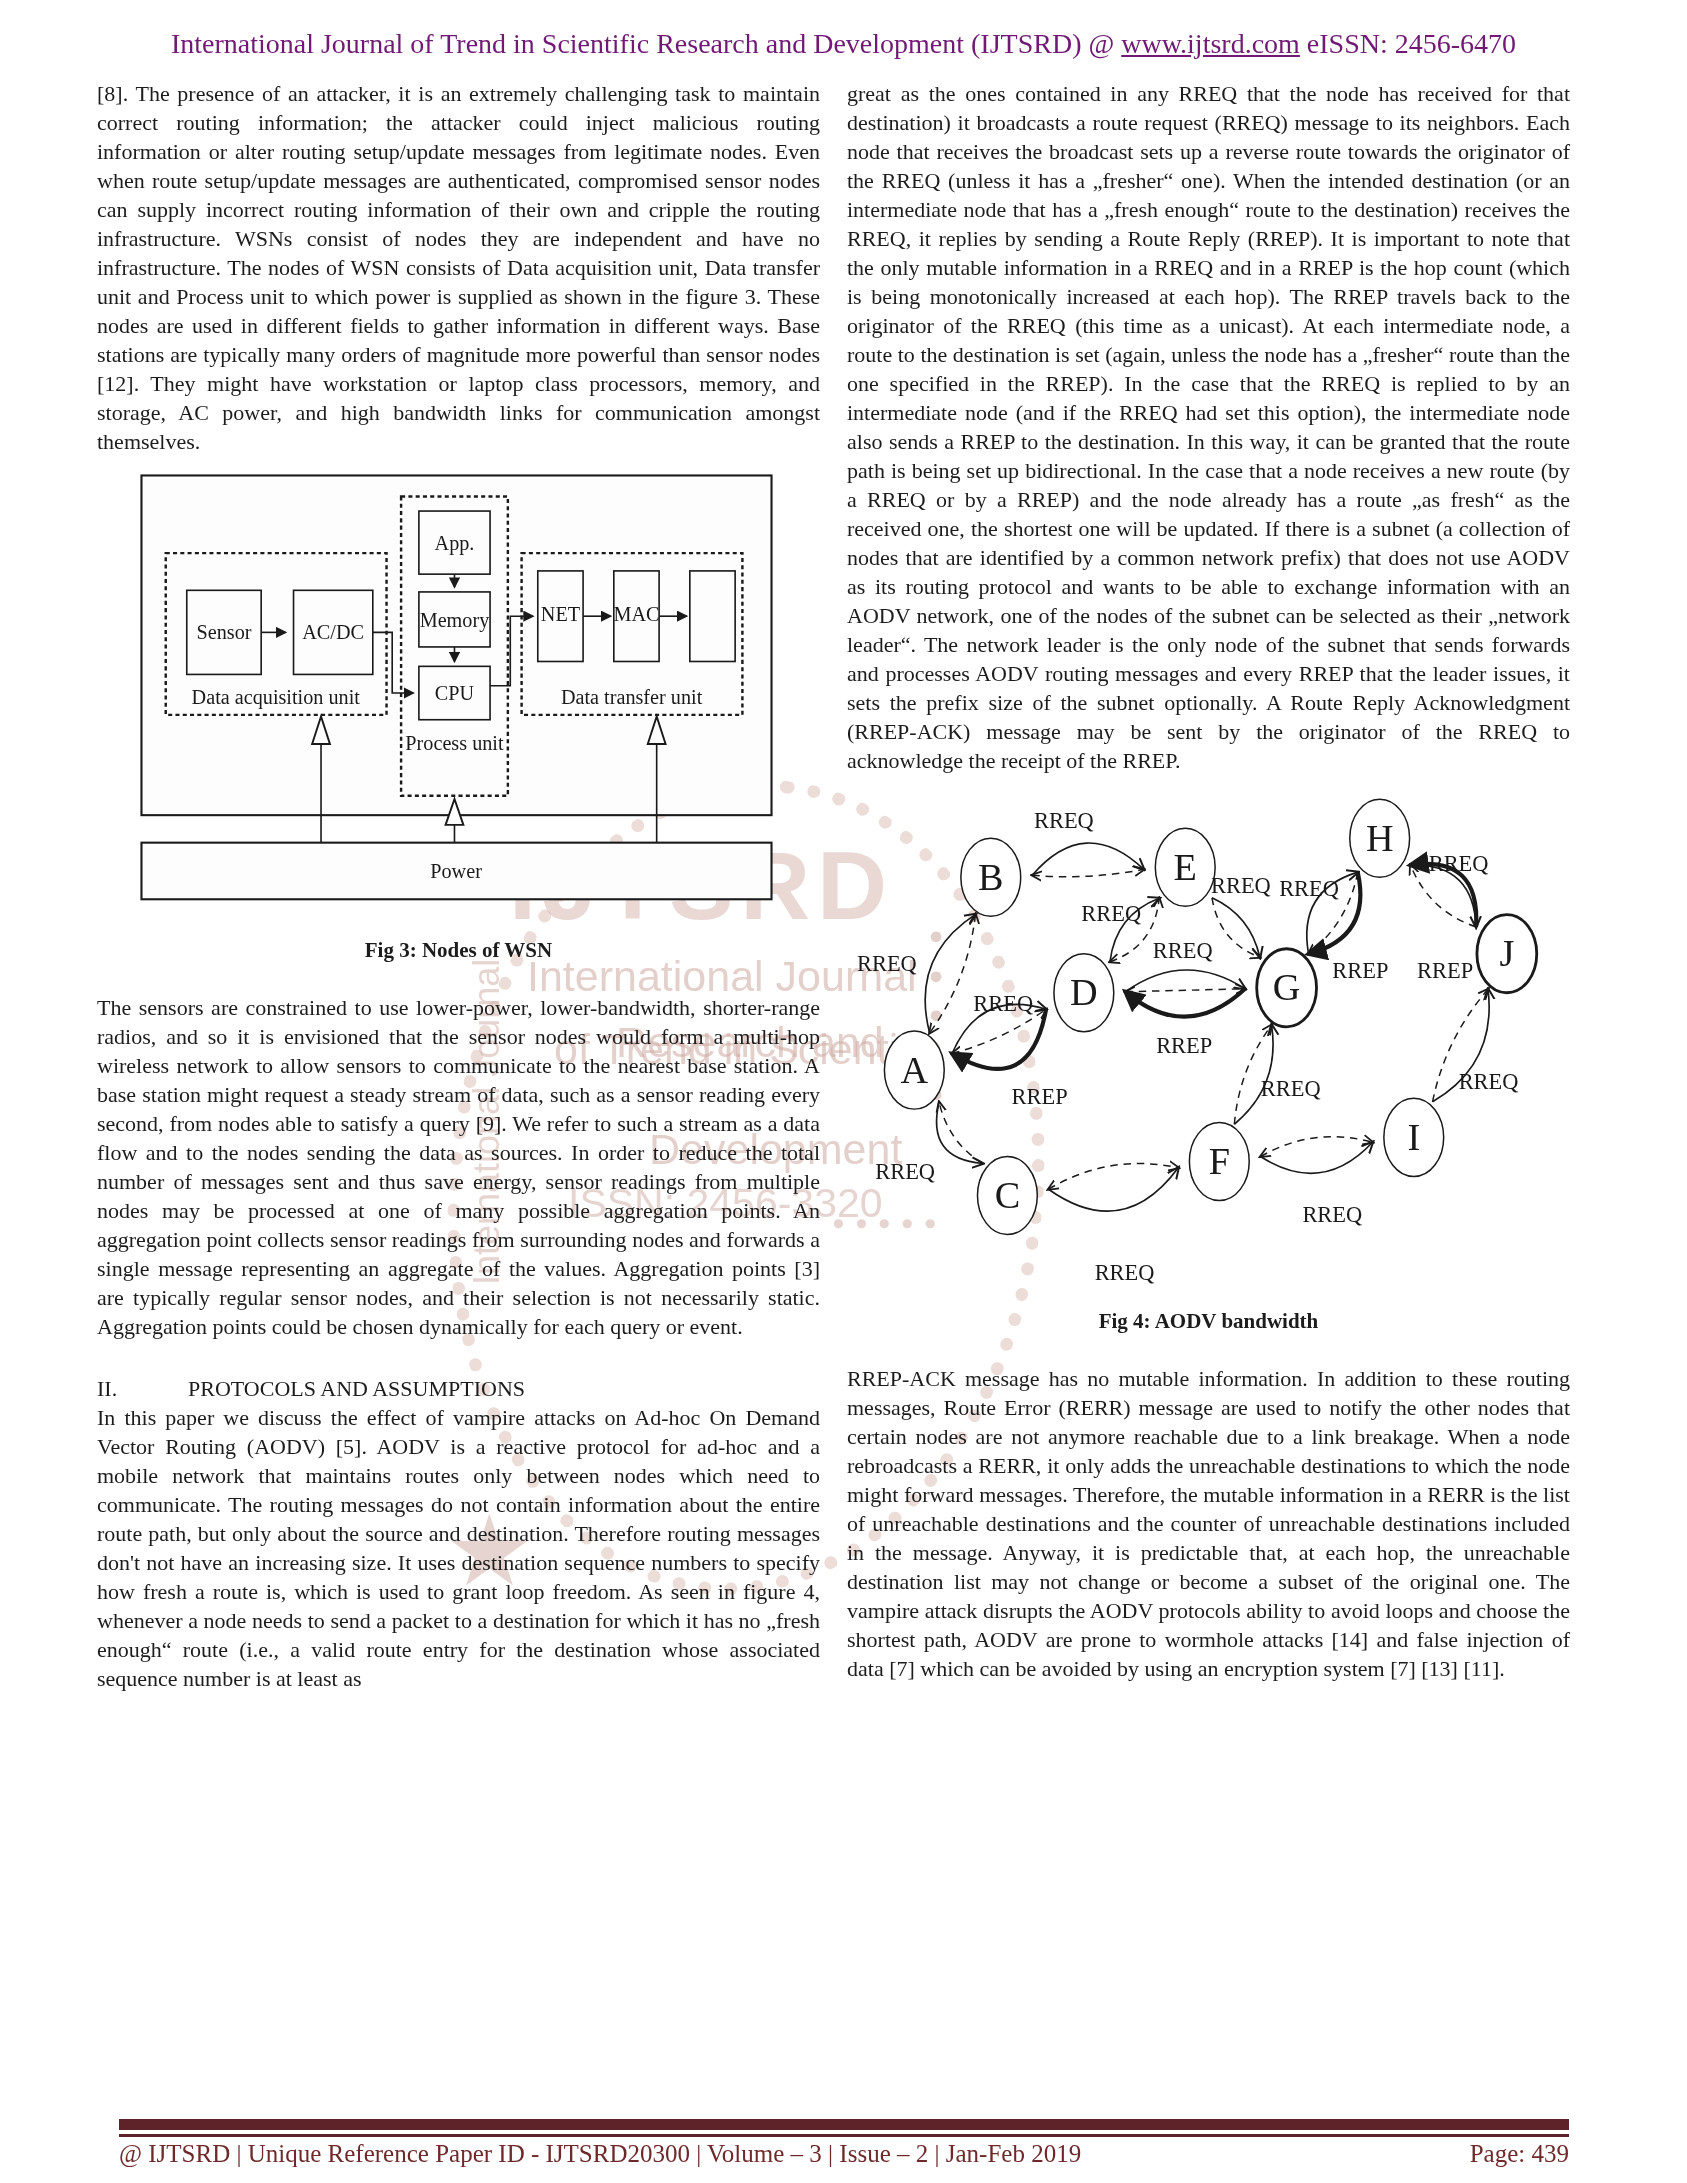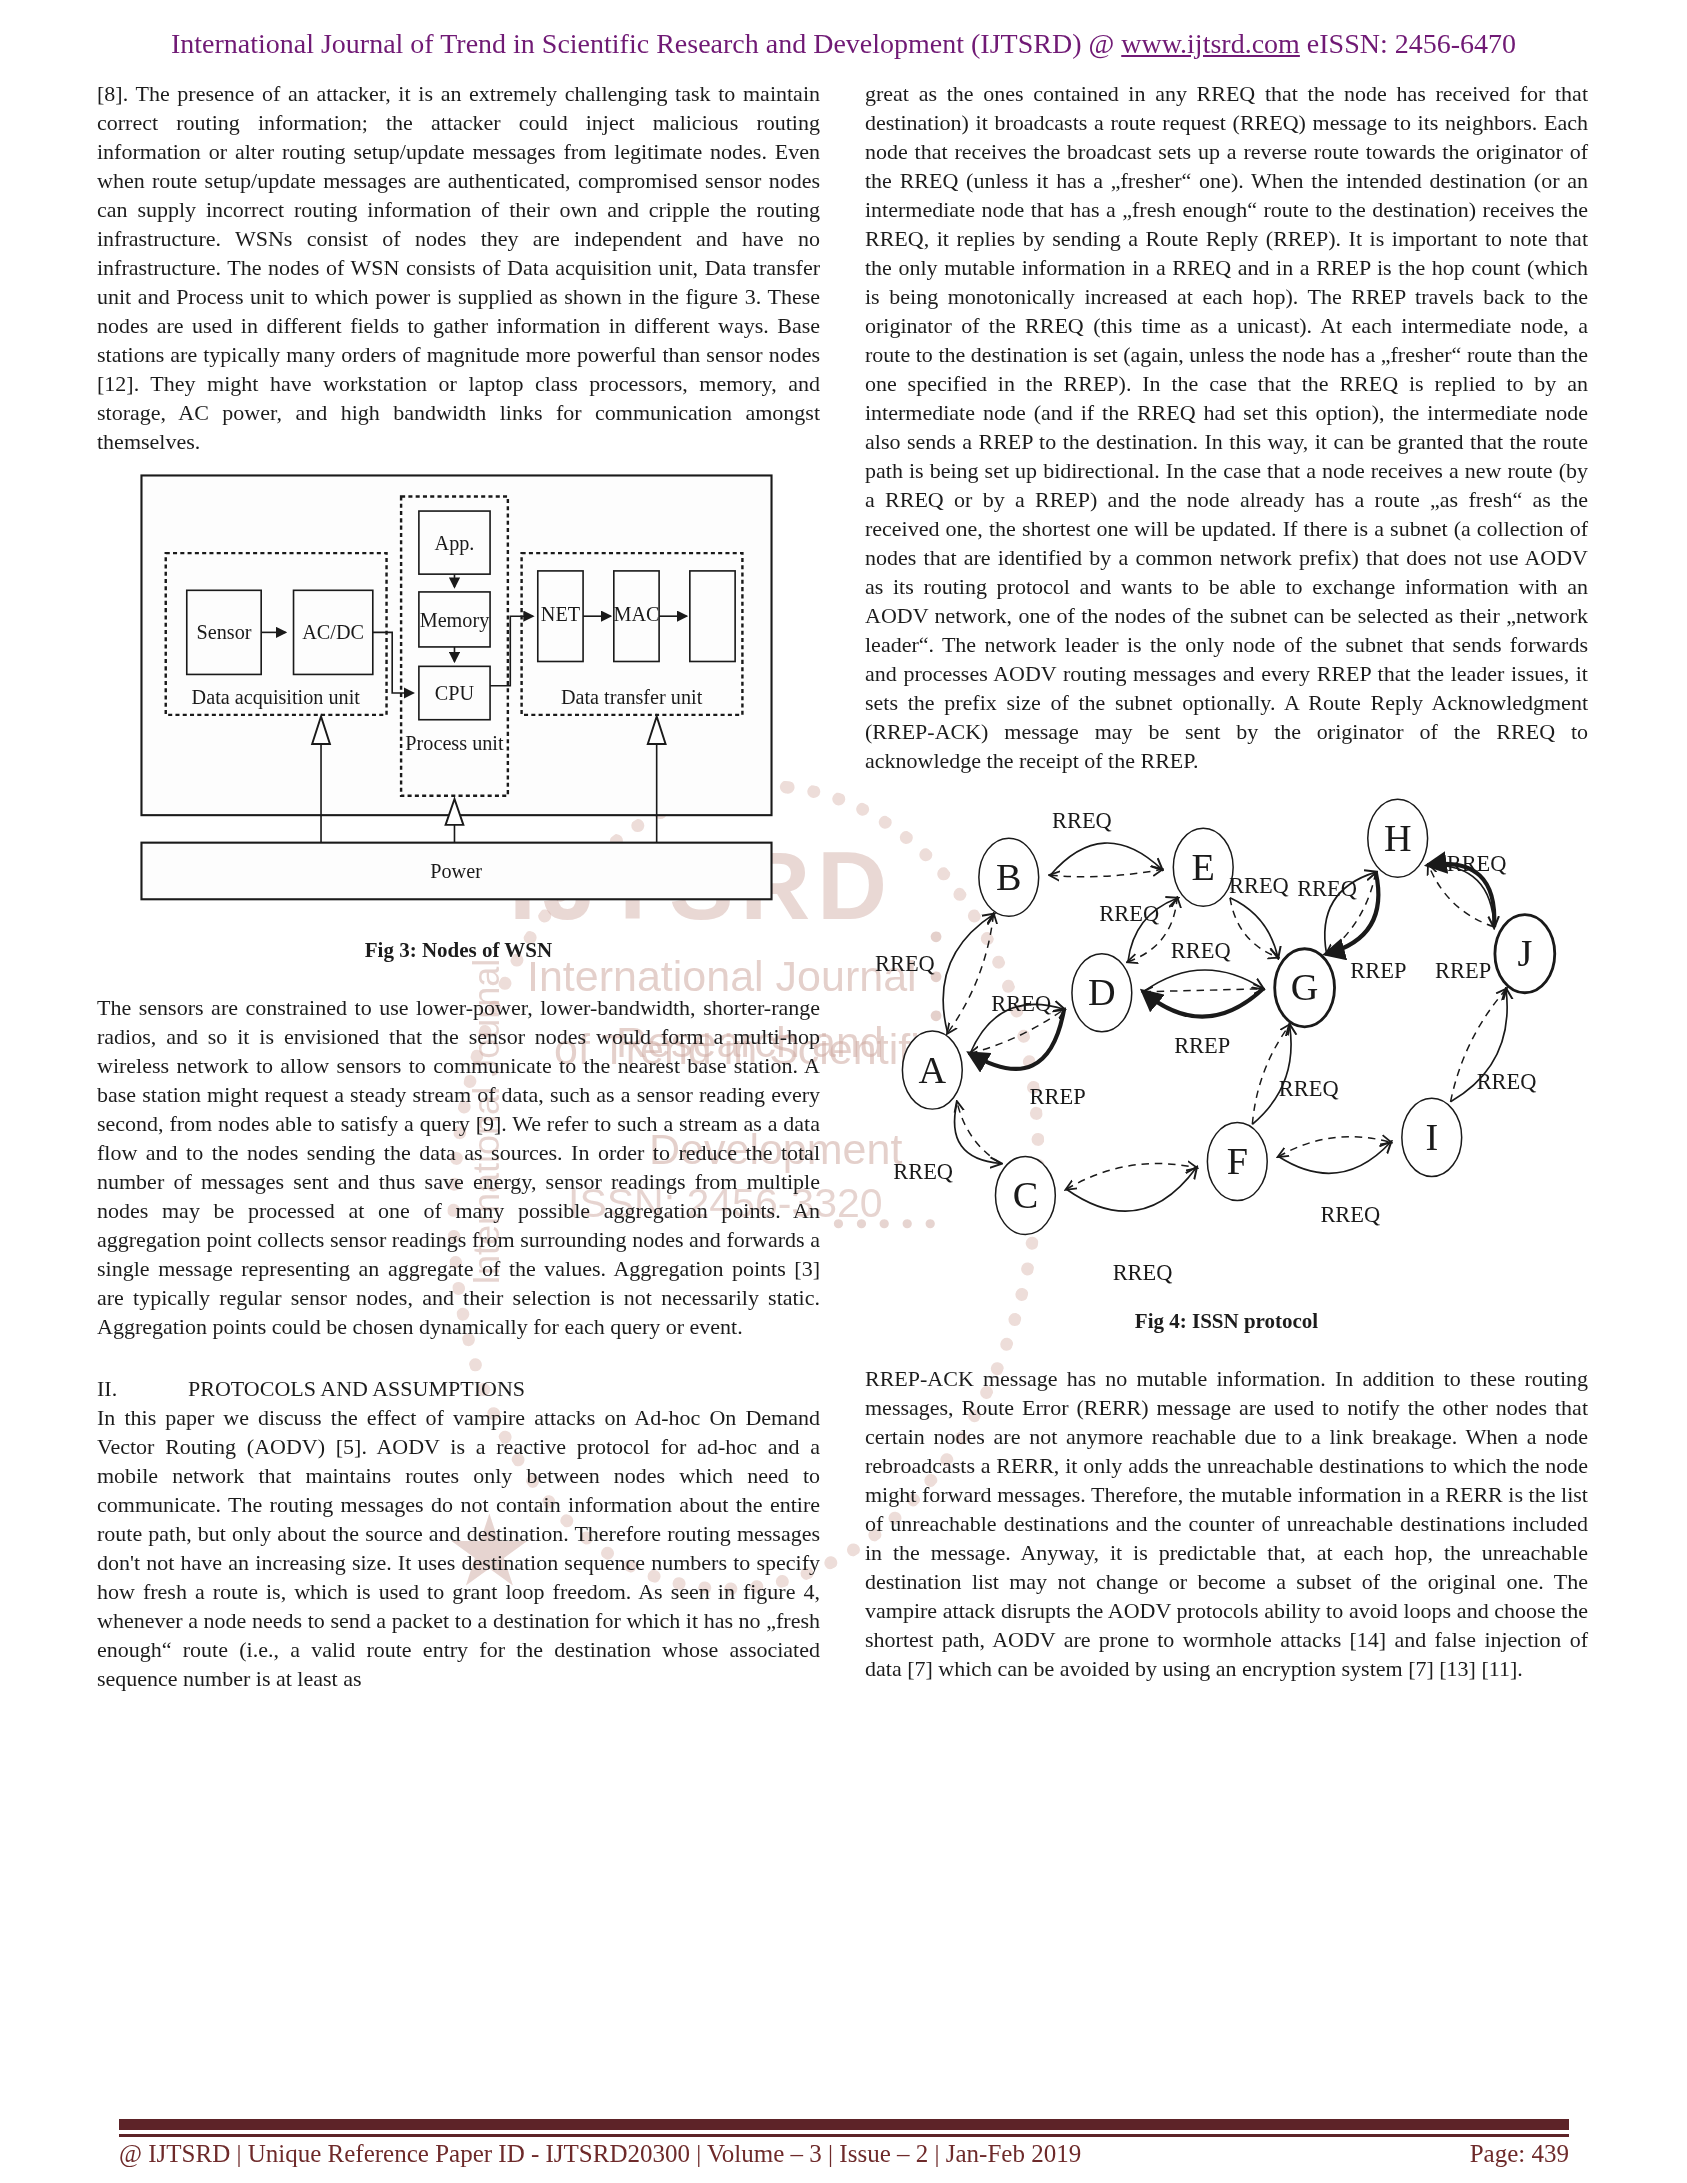--- a/index.html
+++ b/index.html
@@ -10,21 +10,21 @@
   }
   
   .page-header{
     position:absolute;top:28px;left:0;width:100%;
     text-align:center;font-size:28px;color:#701a75;z-index:2;
   }
   .page-header .hdr-link{text-decoration:underline;}
   
   .columns{
     position:absolute;top:79px;left:97px;width:1495px;
-    display:flex;gap:45px;z-index:1;
+    display:flex;gap:27px;z-index:1;
   }
   .col{width:723px;font-size:22px;line-height:29px;text-align:justify;}
   .col p{margin:0;}
   .para-gap{margin-top:28px !important;}
   
   .fig3wrap{margin:13px 0 3.3px 38px;}
   .figcap{text-align:center;font-weight:bold;font-size:21px;margin:6.6px 0 0 0;}
   .fig3wrap svg text{font-family:"Liberation Serif",serif;fill:#1a1a1a;}
   .s3{fill:#fdfdfd;stroke:#1a1a1a;stroke-width:2.6;}
   .s3i{fill:#fdfdfd;stroke:#1a1a1a;stroke-width:2;}
@@ -232,21 +232,21 @@
           <text x="152" y="260" class="edge-label">RREQ</text>
           <text x="198" y="372" class="edge-label">RREP</text>
           <text x="372" y="310" class="edge-label">RREP</text>
           <text x="34" y="462" class="edge-label">RREQ</text>
           <text x="298" y="584" class="edge-label">RREQ</text>
           <text x="498" y="362" class="edge-label">RREQ</text>
           <text x="548" y="514" class="edge-label">RREQ</text>
           <text x="736" y="354" class="edge-label">RREQ</text>
         </svg>
     </div>
-    <div class="figcap">Fig 4: ISSN protocol</div>
+    <div class="figcap">Fig 4: AODV bandwidth</div>
 
     <p class="para-gap">RREP-ACK message has no mutable information. In addition to these routing messages, Route Error (RERR) message are used to notify the other nodes that certain nodes are not anymore reachable due to a link breakage. When a node rebroadcasts a RERR, it only adds the unreachable destinations to which the node might forward messages. Therefore, the mutable information in a RERR is the list of unreachable destinations and the counter of unreachable destinations included in the message. Anyway, it is predictable that, at each hop, the unreachable destination list may not change or become a subset of the original one. The vampire attack disrupts the AODV protocols ability to avoid loops and choose the shortest path, AODV are prone to wormhole attacks [14] and false injection of data [7] which can be avoided by using an encryption system [7] [13] [11].</p>
   </div>
 </div>
 
 <div class="footer-bar"></div>
 <div class="footer-line"></div>
 <div class="footer-text">
   <span>@ IJTSRD | Unique Reference Paper ID - IJTSRD20300 | Volume – 3 | Issue – 2 | Jan-Feb 2019</span>
   <span>Page: 439</span>

